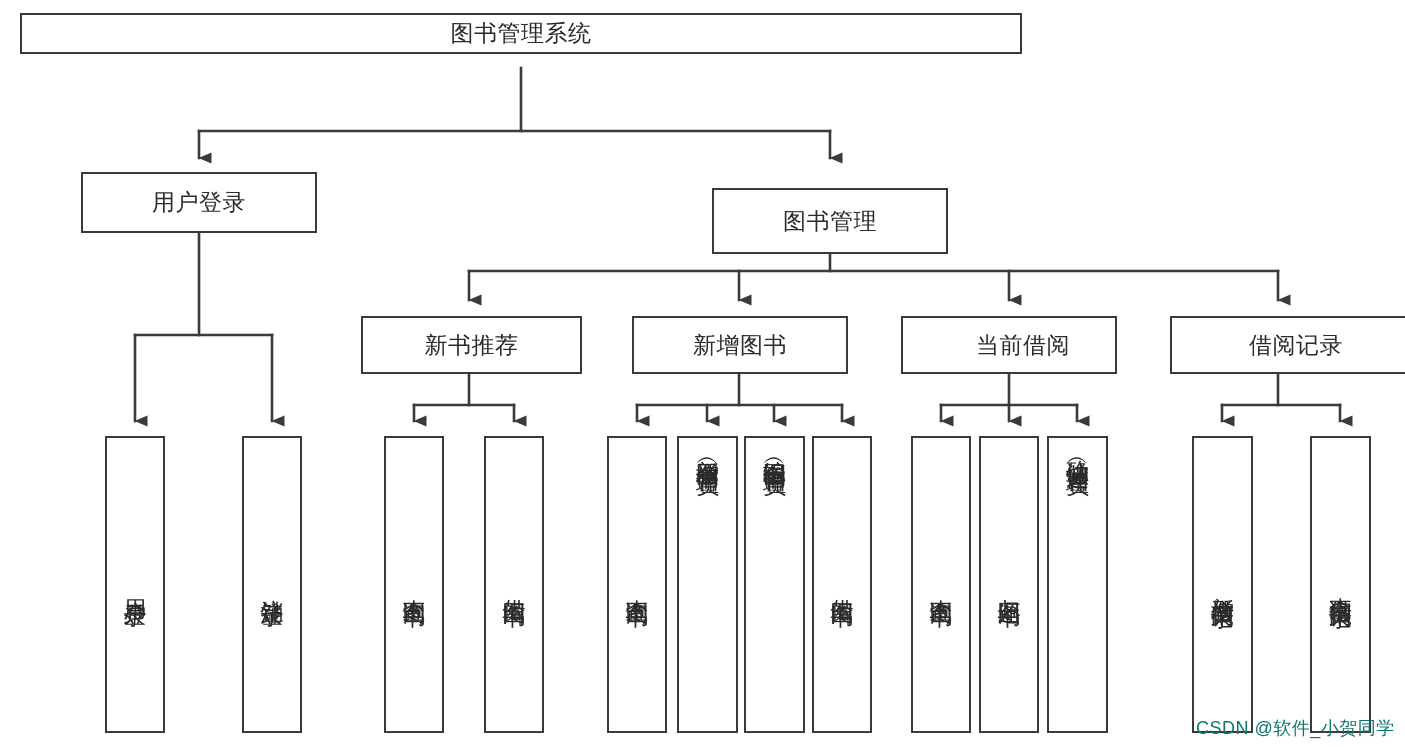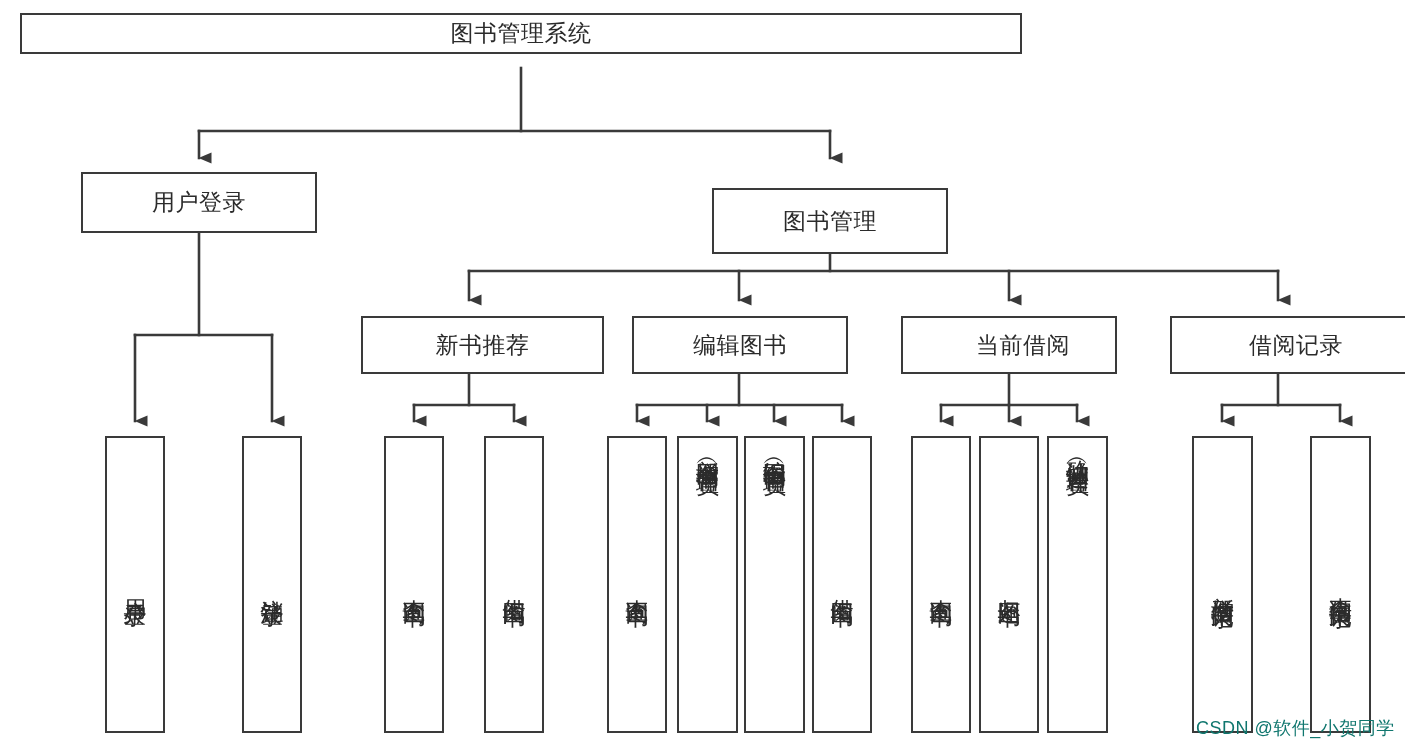--- a/index.html
+++ b/index.html
@@ -135,26 +135,26 @@
   </div>
 
   <div class="node horiz" style="left:81px; top:172px; width:236px; height:61px;">
     <span class="label">用户登录</span>
   </div>
 
   <div class="node horiz" style="left:712px; top:188px; width:236px; height:66px;">
     <span class="label">图书管理</span>
   </div>
 
-  <div class="node horiz" style="left:361px; top:316px; width:243px; height:58px;">
+  <div class="node horiz" style="left:361px; top:316px; width:221px; height:58px;">
     <span class="label">新书推荐</span>
   </div>
 
   <div class="node horiz" style="left:632px; top:316px; width:216px; height:58px;">
-    <span class="label">编辑图书</span>
+    <span class="label">新增图书</span>
   </div>
 
   <div class="node horiz" style="left:901px; top:316px; width:216px; height:58px;padding-left:28px;">
     <span class="label">当前借阅</span>
   </div>
 
   <div class="node horiz" style="left:1170px; top:316px; width:252px; height:58px;">
     <span class="label">借阅记录</span>
   </div>
 

